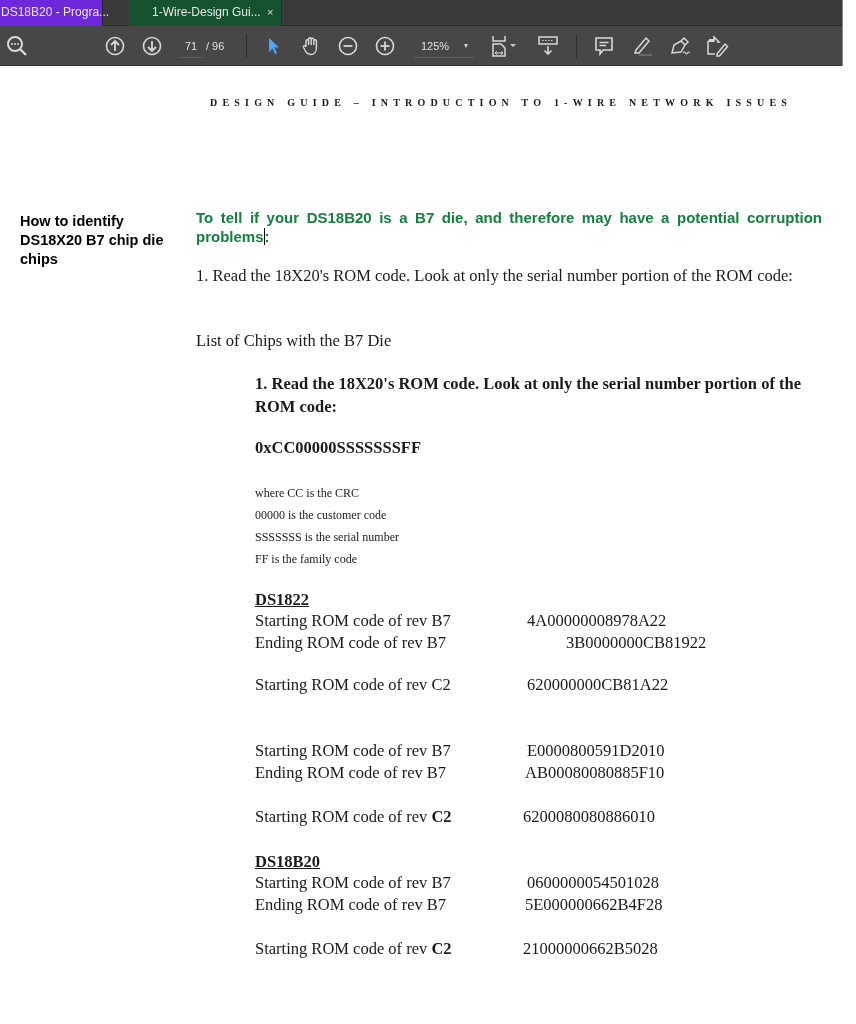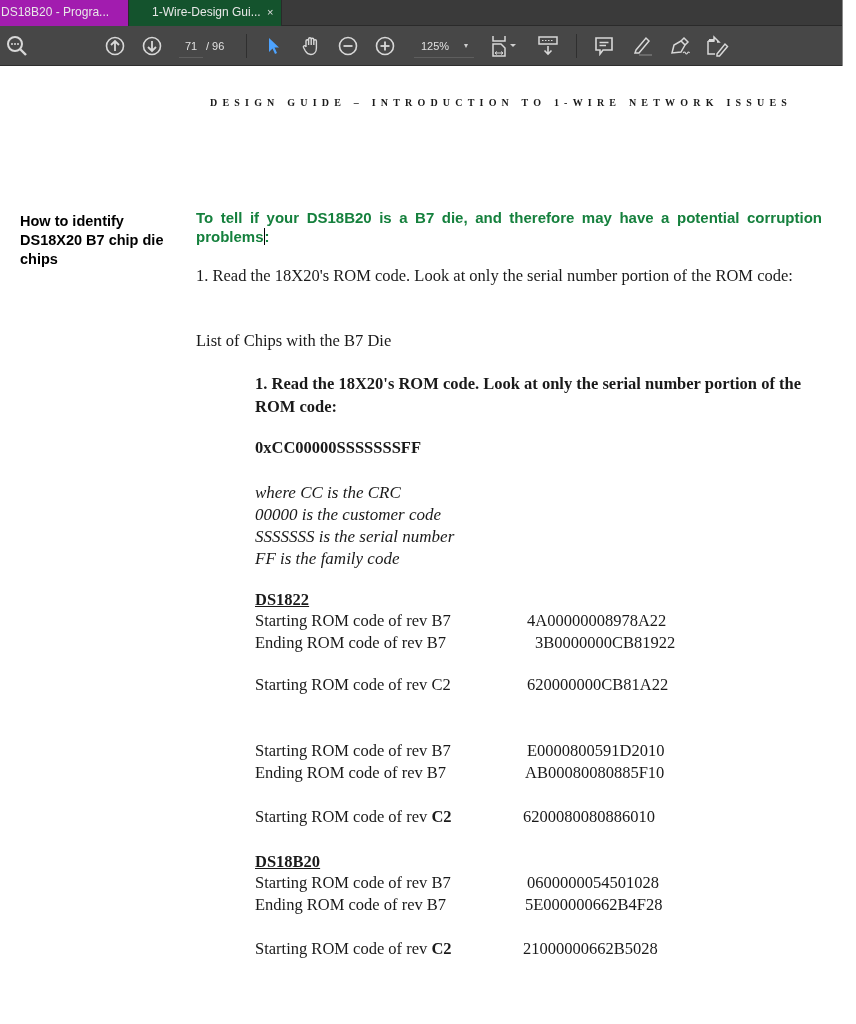--- a/index.html
+++ b/index.html
@@ -2,21 +2,21 @@
 <html><head>
 <meta charset="utf-8">
 <style>
   * { box-sizing: border-box; margin: 0; padding: 0; }
   html, body { width: 856px; height: 1024px; background: #ffffff; overflow: hidden; }
   body { position: relative; font-family: "Liberation Sans", sans-serif; }
 
   
   .tabbar { position: absolute; left: 0; top: 0; width: 842px; height: 26px; background: #3a3a3a; border-bottom: 1px solid #2a2a2a; }
   .tab { position: absolute; top: 0; height: 26px; font-size: 12px; color: #e8e8e8; line-height: 25px; white-space: nowrap; }
-  .tab.inactive { left: 0; width: 129px; background: #a21caf; border-right: 1px solid #2a2a2a; padding-left: 1px; }
+  .tab.inactive { left: 0; width: 103px; background: #6d28d9; border-right: 1px solid #2a2a2a; padding-left: 1px; }
   .tab.active { left: 129px; width: 153px; background: #14532d; padding-left: 23px; border-right: 1px solid #2a2a2a; }
   .tab .close { position: absolute; left: 138px; top: 0; font-size: 11px; color: #e0e0e0; }
 
   
   .toolbar { position: absolute; left: 0; top: 26px; width: 842px; height: 40px; background: #474747; border-bottom: 1px solid #2e2e2e; }
   .tb-icon { position: absolute; top: 8px; width: 24px; height: 24px; display: flex; align-items: center; justify-content: center; }
   .tb-icon svg { display: block; }
   .page-input { position: absolute; left: 179px; top: 10px; width: 24px; height: 22px; border-bottom: 1px solid #5e5e5e; color: #e0e0e0; font-size: 11px; text-align: center; line-height: 20px; }
   .page-total { position: absolute; left: 206px; top: 10px; color: #e0e0e0; font-size: 11px; line-height: 20px; }
   .sep { position: absolute; top: 8px; width: 1px; height: 24px; background: #2f2f2f; }
@@ -30,21 +30,21 @@
   .running-header { position: absolute; left: 210px; top: 31px; font-family: "Liberation Serif", serif; font-size: 10px; letter-spacing: 5.2px; color: #1a1a1a; white-space: nowrap; font-weight: bold; }
   .side-heading { position: absolute; left: 20px; top: 146px; width: 150px; font-family: "Liberation Sans", sans-serif; font-weight: bold; font-size: 14.5px; line-height: 19px; color: #000; }
   .intro-bold { position: absolute; left: 196px; top: 142px; width: 626px; font-family: "Liberation Sans", sans-serif; font-weight: bold; font-size: 15px; line-height: 19px; color: #15803d; text-align: justify; text-align-last: left; }
   .cursor { display: inline-block; width: 1px; height: 17px; background: #000; vertical-align: -3px; }
   .serif { font-family: "Liberation Serif", serif; color: #1a1a1a; }
   .step1 { position: absolute; left: 196px; top: 199px; width: 620px; font-size: 16.5px; line-height: 22px; }
   .list-title { position: absolute; left: 196px; top: 265px; font-size: 16.5px; }
   .indent { position: absolute; left: 255px; width: 570px; }
   .b-step { top: 306px; font-size: 16.5px; line-height: 23px; font-weight: bold; }
   .code-fmt { top: 372px; font-size: 16.5px; font-weight: bold; }
-  .where { top: 416px; font-size: 17px; line-height: 22px; font-style: italic; }
+  .where { top: 416px; font-size: 12px; line-height: 22px; }
   .chip-name { font-size: 16.5px; font-weight: bold; text-decoration: underline; }
   .rom-row { position: absolute; left: 255px; font-size: 16.5px; white-space: nowrap; }
   .rom-val { position: absolute; font-size: 16.5px; white-space: nowrap; }
 </style>
 </head>
 <body>
 
 <div class="tabbar">
   <div class="tab inactive"><span>DS18B20 - Progra...</span></div>
   <div class="tab active">
@@ -169,21 +169,21 @@
     <div>where CC is the CRC</div>
     <div>00000 is the customer code</div>
     <div>SSSSSSS is the serial number</div>
     <div>FF is the family code</div>
   </div>
 
   <div class="indent serif chip-name" style="top:524px;">DS1822</div>
   <div class="rom-row serif" style="top:545px;">Starting ROM code of rev B7</div>
   <div class="rom-val serif" style="left:527px; top:545px;">4A00000008978A22</div>
   <div class="rom-row serif" style="top:567px;">Ending ROM code of rev  B7</div>
-  <div class="rom-val serif" style="left:535px; top:567px;">3B0000000CB81922</div>
+  <div class="rom-val serif" style="left:566px; top:567px;">3B0000000CB81922</div>
   <div class="rom-row serif" style="top:609px;"><span>Starting ROM code of rev </span><span>C2</span></div>
   <div class="rom-val serif" style="left:527px; top:609px;">620000000CB81A22</div>
 
   <div class="rom-row serif" style="top:675px;">Starting ROM code of rev B7</div>
   <div class="rom-val serif" style="left:527px; top:675px;">E0000800591D2010</div>
   <div class="rom-row serif" style="top:697px;">Ending ROM code of rev B7</div>
   <div class="rom-val serif" style="left:525px; top:697px;">AB00080080885F10</div>
   <div class="rom-row serif" style="top:741px;"><span>Starting ROM code of rev </span><b>C2</b></div>
   <div class="rom-val serif" style="left:523px; top:741px;">6200080080886010</div>
 

